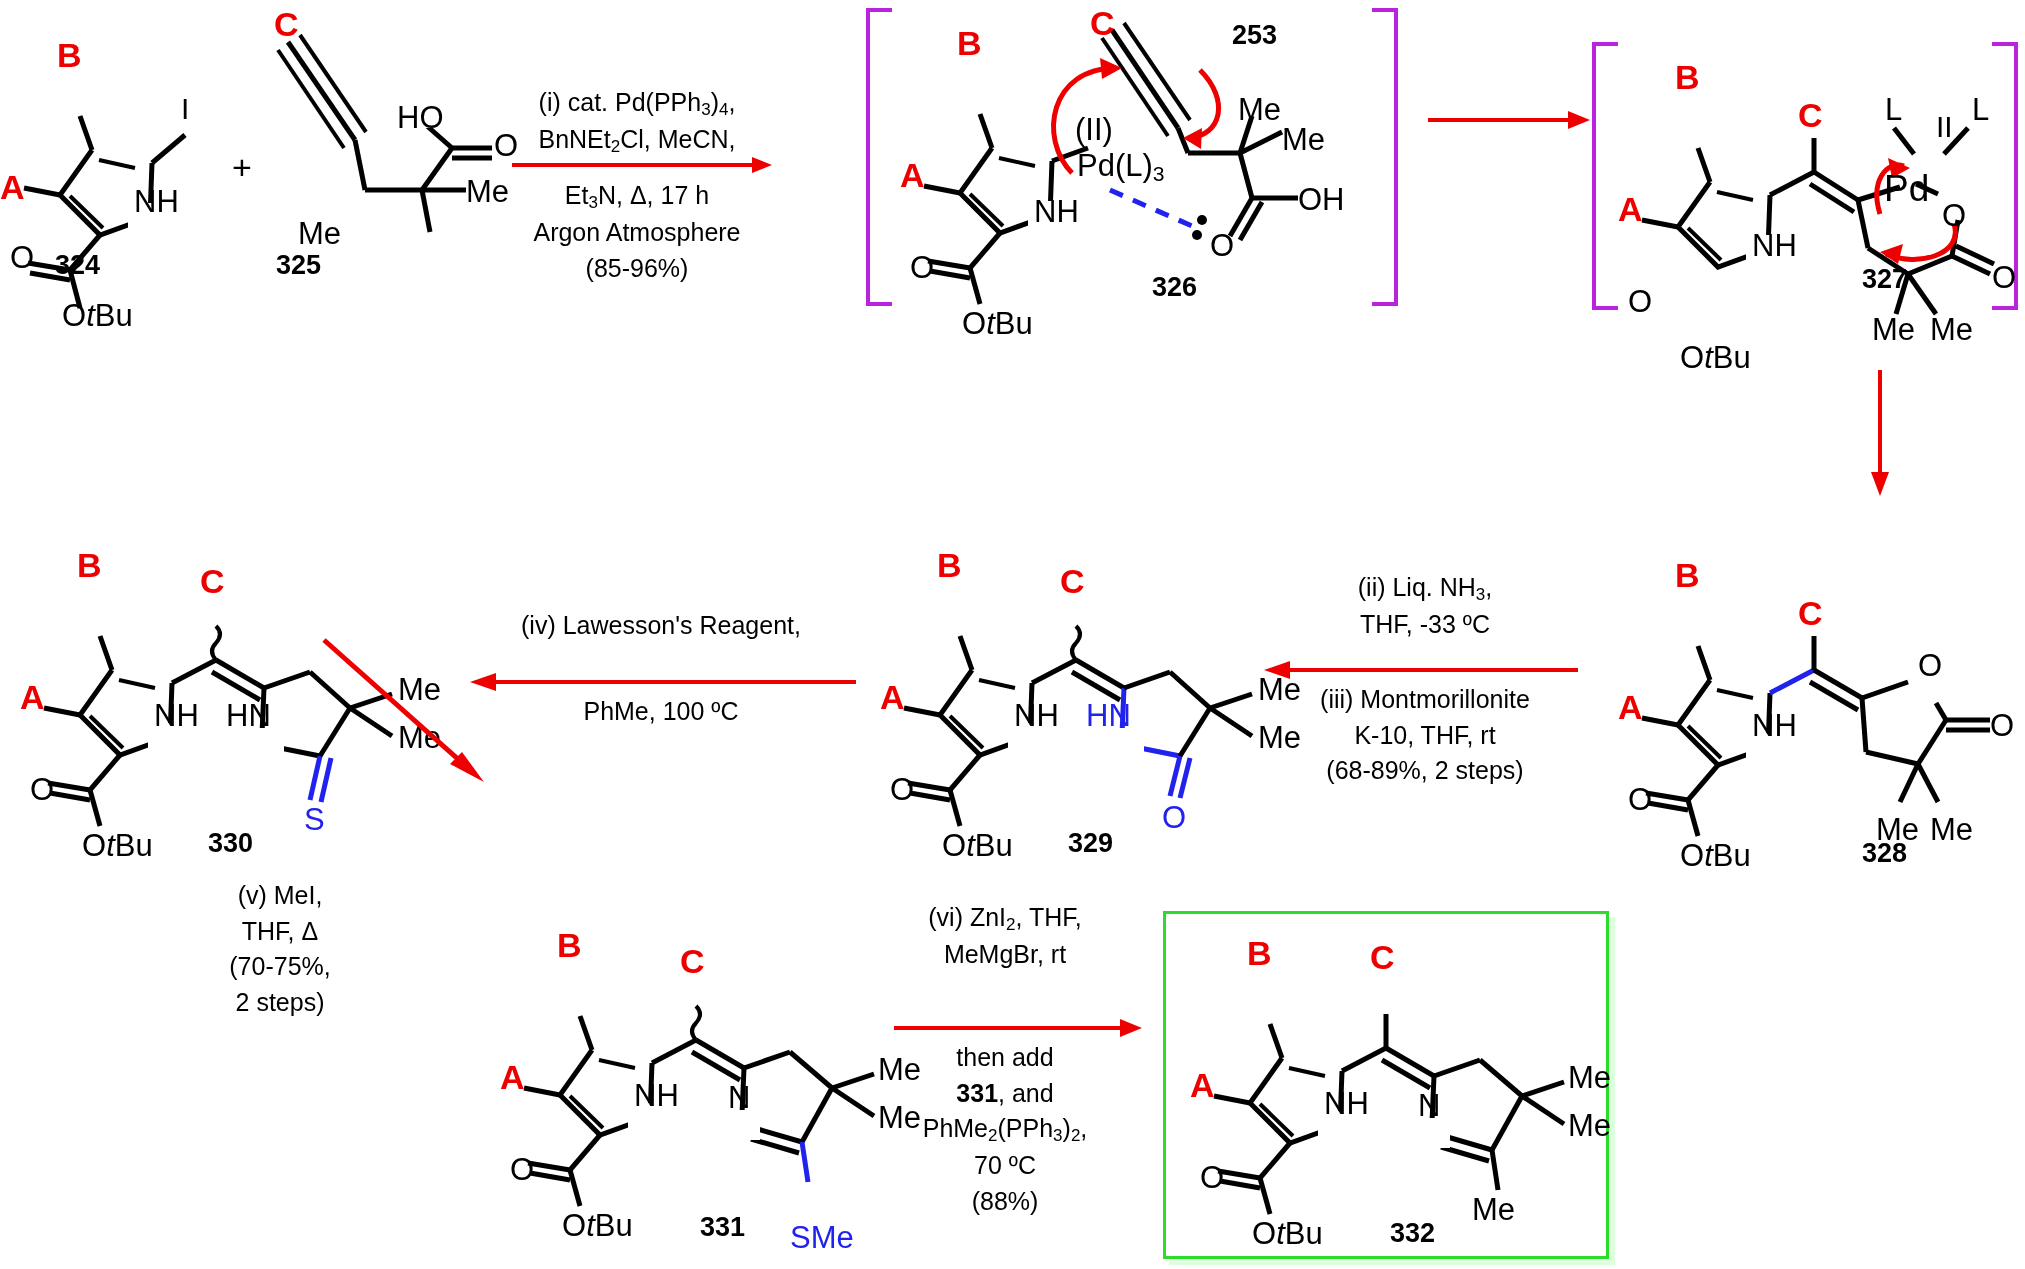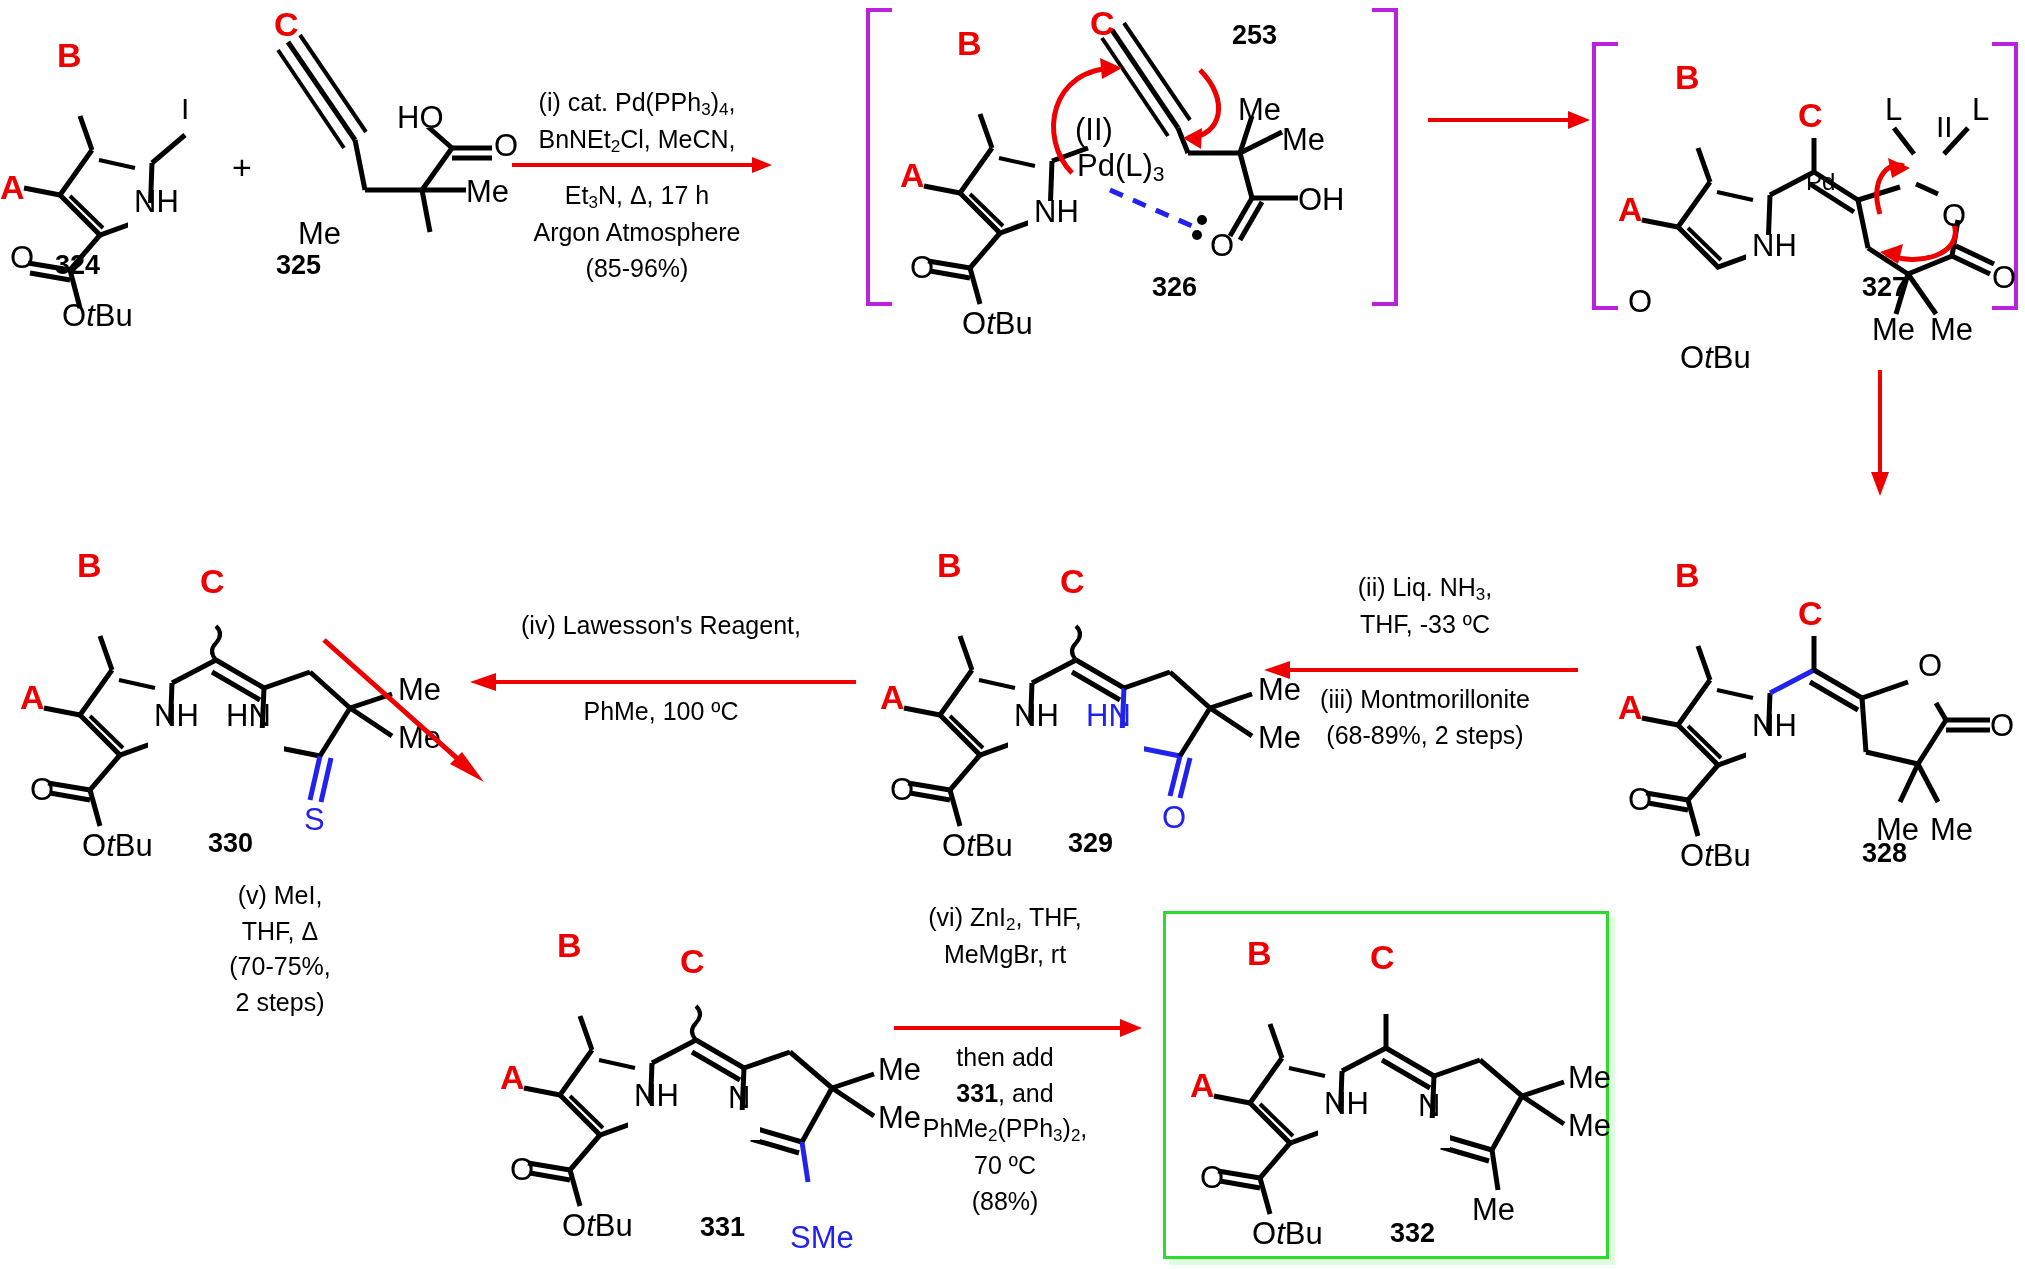--- a/index.html
+++ b/index.html
@@ -209,33 +209,33 @@
 
   <path d="M 262 172 C 252 140 268 118 286 124" fill="none" stroke="#ee0000" stroke-width="5"></path>
   <polygon points="292,126 270,116 274,136" fill="#ee0000"></polygon>
   <path d="M 336 182 C 346 212 300 226 268 212" fill="none" stroke="#ee0000" stroke-width="5"></path>
   <polygon points="262,210 285,202 280,222" fill="#ee0000"></polygon>
 </svg>
 <div class="abs" style="left:1675px;top:58px;font-size:34px;font-weight:bold;color:#ee0000;">B</div>
 <div class="abs" style="left:1618px;top:190px;font-size:34px;font-weight:bold;color:#ee0000;">A</div>
 <div class="abs" style="left:1798px;top:96px;font-size:34px;font-weight:bold;color:#ee0000;">C</div>
 <div class="abs" style="left:1752px;top:228px;font-size:31px;">NH</div>
-<div class="abs" style="left:1806px;top:168px;font-size:24px;">Pd</div>
+<div class="abs" style="left:1884px;top:168px;font-size:37px;">Pd</div>
 <div class="abs" style="left:1885px;top:92px;font-size:31px;">L</div>
 <div class="abs" style="left:1972px;top:92px;font-size:31px;">L</div>
 <div class="abs" style="left:1936px;top:110px;font-size:30px;">II</div>
 <div class="abs" style="left:1942px;top:198px;font-size:31px;">O</div>
 <div class="abs" style="left:1992px;top:260px;font-size:31px;">O</div>
 <div class="abs" style="left:1872px;top:312px;font-size:31px;">Me</div>
 <div class="abs" style="left:1930px;top:312px;font-size:31px;">Me</div>
 <div class="abs" style="left:1628px;top:284px;font-size:31px;">O</div>
 <div class="abs" style="left:1680px;top:340px;font-size:31px;">
   <span>O</span><span class="ital">t</span><span>Bu</span>
 </div>
-<div class="lbl-num" style="left:1862px;top:272px;">327</div>
+<div class="lbl-num" style="left:1862px;top:264px;">327</div>
 
 <svg class="abs" style="left:1870px;top:368px;width:22px;height:150px;">
   <line x1="10" y1="2" x2="10" y2="112" stroke="#ee0000" stroke-width="4"></line>
   <polygon points="10,128 1,104 19,104" fill="#ee0000"></polygon>
 </svg>
 
 <svg class="abs" style="left:1618px;top:560px;width:400px;height:290px;">
 
   <polyline points="92,120 60,165 100,205 150,187 152,133" fill="none" stroke="#000" stroke-width="5"></polyline>
   <line x1="99" y1="130" x2="135" y2="138" stroke="#000" stroke-width="4"></line>
@@ -285,20 +285,21 @@
 <div class="cond" style="left:1280px;top:570px;width:290px;">
   <span class="ln"><span>(ii) Liq. NH</span><sub>3</sub><span>,</span></span>
   <span class="ln">THF, -33 ºC</span>
 </div>
 <svg class="abs" style="left:1258px;top:660px;width:330px;height:22px;">
   <line x1="26" y1="10" x2="320" y2="10" stroke="#ee0000" stroke-width="4"></line>
   <polygon points="6,10 32,1 32,19" fill="#ee0000"></polygon>
 </svg>
 <div class="cond" style="left:1272px;top:682px;width:306px;">
   <span class="ln">(iii) Montmorillonite</span>
+  <span class="ln">K-10, THF, rt</span>
   <span class="ln">(68-89%, 2 steps)</span>
 </div>
 
 <svg class="abs" style="left:880px;top:550px;width:400px;height:290px;">
 
   <polyline points="92,120 60,165 100,205 150,187 152,133" fill="none" stroke="#000" stroke-width="5"></polyline>
   <line x1="99" y1="130" x2="135" y2="138" stroke="#000" stroke-width="4"></line>
   <line x1="70" y1="166" x2="103" y2="198" stroke="#000" stroke-width="4"></line>
   <line x1="92" y1="120" x2="80" y2="86" stroke="#000" stroke-width="5"></line>
   <line x1="60" y1="165" x2="24" y2="158" stroke="#000" stroke-width="5"></line>

